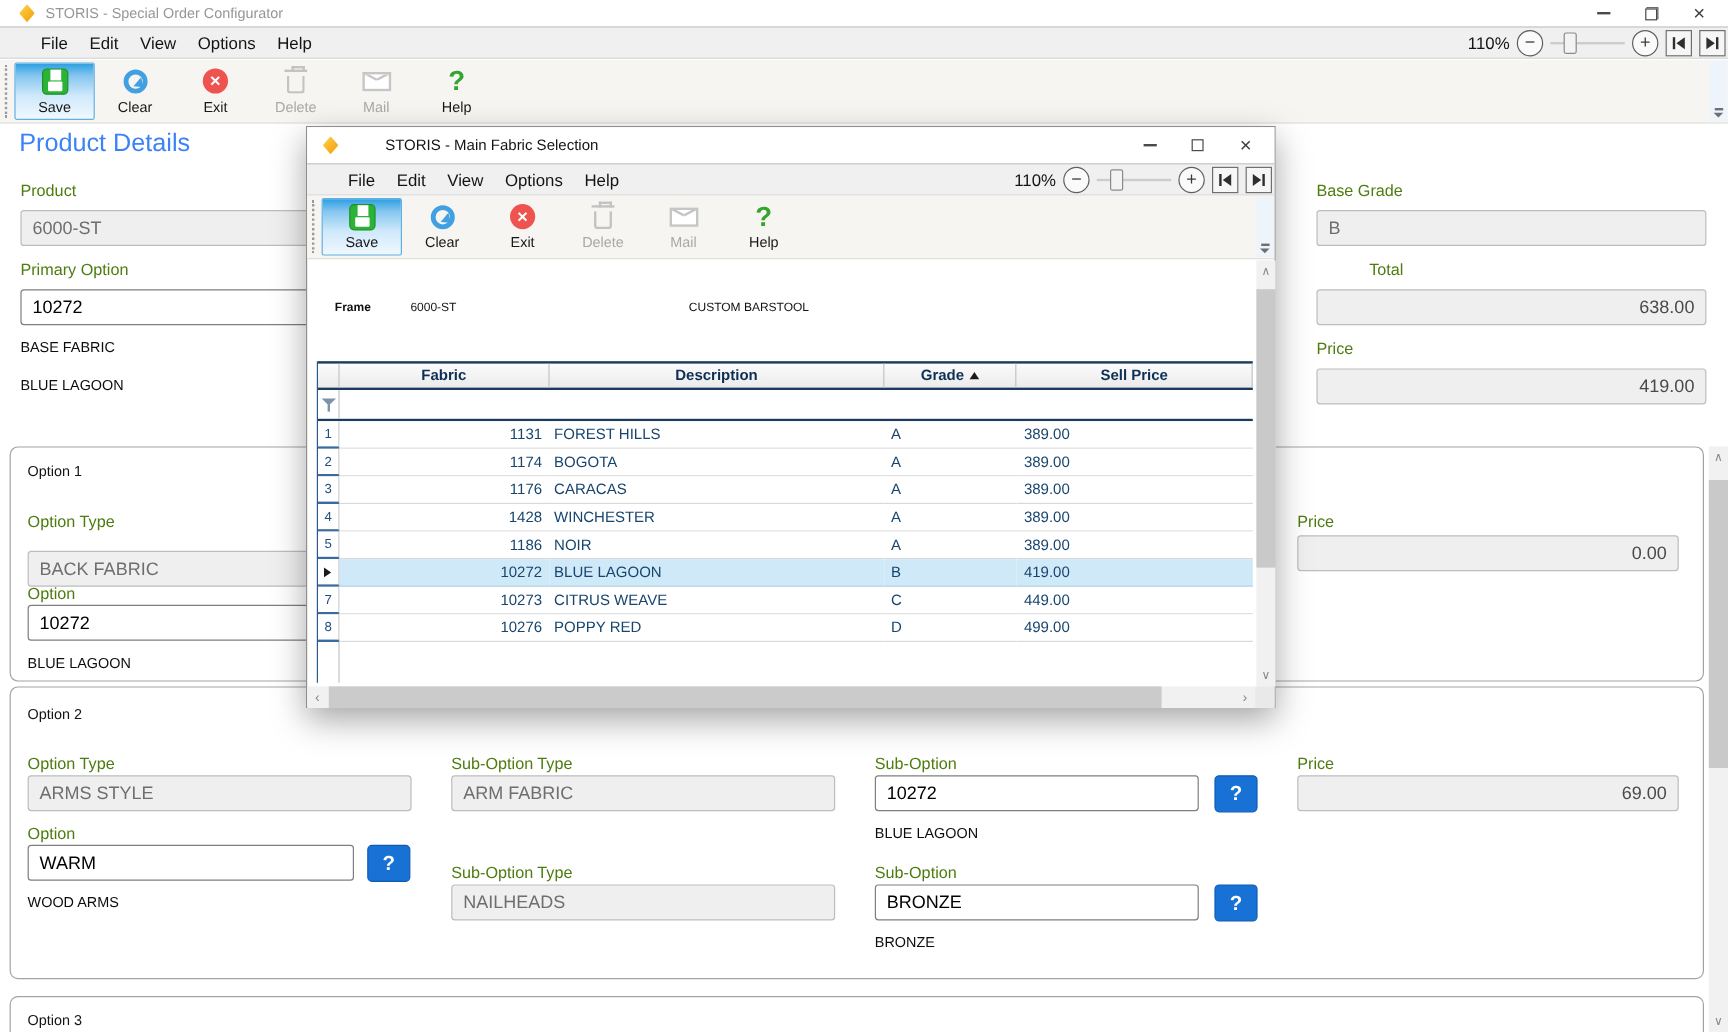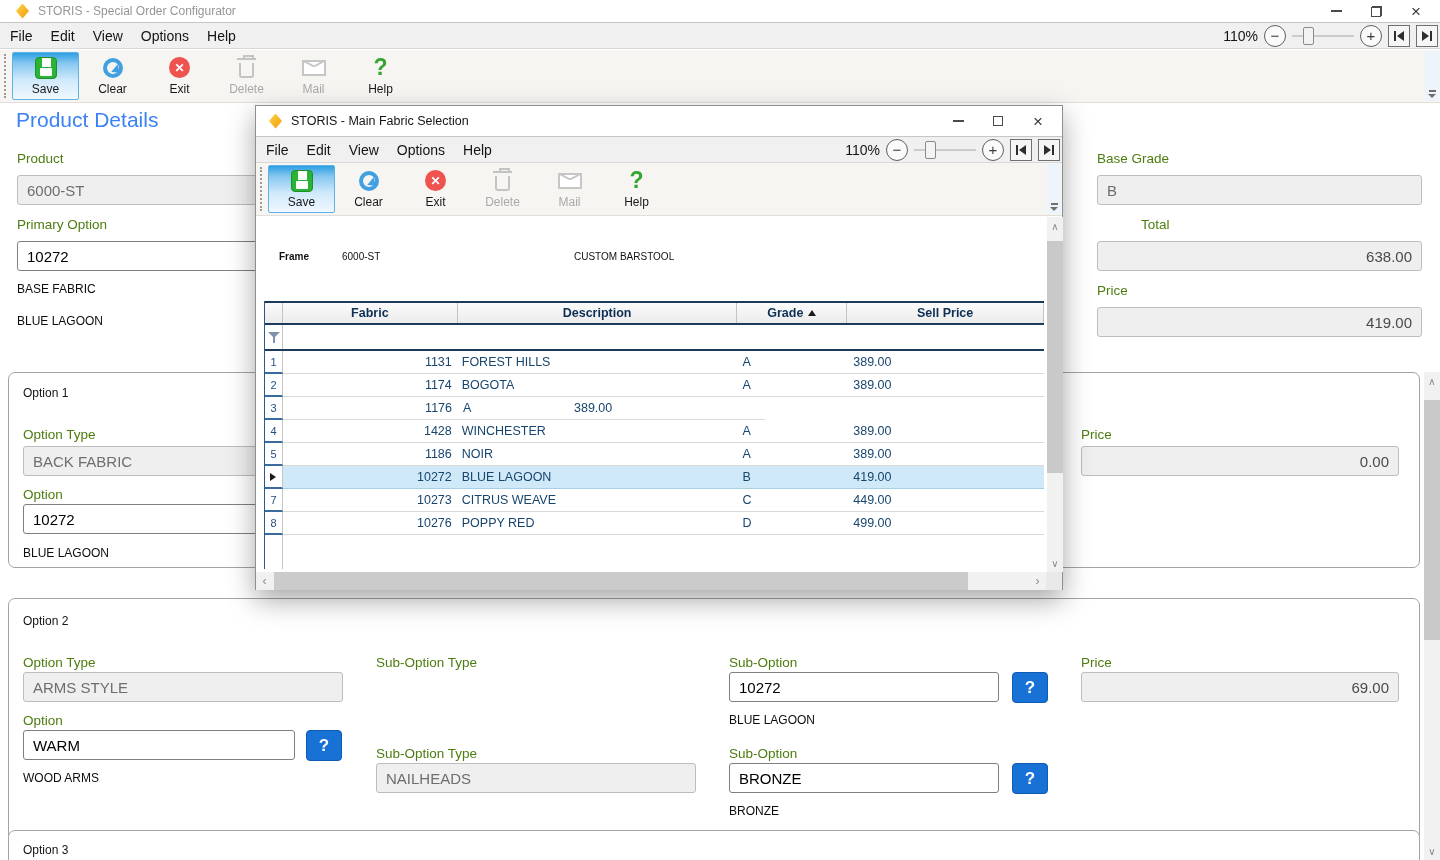--- a/index.html
+++ b/index.html
@@ -14,21 +14,21 @@
   .win-controls { position:absolute; right:4px; top:0; display:flex; align-items:center; height:100%; }
   .wbtn { width:40px; height:100%; display:flex; align-items:center; justify-content:center; color:#4a4a4a; }
   .ic-min { width:11px; height:2px; background:#4a4a4a; }
   .ic-max { width:10px; height:10px; border:1px solid #4a4a4a; }
   .ic-restore { width:11px; height:11px; position:relative; }
   .ic-restore::before { content:""; position:absolute; top:0; right:0; width:8px; height:8px; border:1px solid #4a4a4a; }
   .ic-restore::after  { content:""; position:absolute; bottom:0; left:0; width:8px; height:8px; border:1px solid #4a4a4a; background:#fff; }
   .ic-close { font-size:17px; line-height:1; color:#3c3c3c; }
 
   .menubar { position:absolute; left:0; right:0; background:#f0f0f0; border-top:1px solid #c6c6c6;
-    border-bottom:1px solid #d8d8d8; display:flex; align-items:flex-start; font-size:14px; color:#141414; }
+    border-bottom:1px solid #d8d8d8; display:flex; align-items:flex-start; font-size:14px; color:#141414;padding-left:24px; }
   .menu-item { padding:0 9px; height:100%; display:flex; align-items:center; }
 
   .zoom-cluster { position:absolute; right:2px; top:0; height:100%; display:flex; align-items:center; gap:6px; }
   .zoom-label { font-size:14px; color:#141414; }
   .circle-btn { width:22px; height:22px; border:1.5px solid #5f5f5f; border-radius:50%; background:#fafafa;
     display:flex; align-items:center; justify-content:center; font-size:15px; color:#3a3a3a; line-height:1; }
   .slider { width:62px; height:2px; background:#cccccc; position:relative; }
   .slider-handle { position:absolute; left:11px; top:-8px; width:11px; height:18px; background:#f3f3f3;
     border:1px solid #8a8a8a; border-radius:2px; }
   .nav-btn { width:22px; height:22px; border:1px solid #707070; background:#f6f6f6;
@@ -90,21 +90,21 @@
     color:#8a8a8a; font-size:10px; }
   .vs-thumb { position:absolute; left:0; width:16px; background:#c9c9c9; }
   .hscroll { position:absolute; height:18px; background:#f1f1f1; display:flex; align-items:center; }
   .hs-arrow { width:17px; height:18px; display:flex; align-items:center; justify-content:center; color:#8a8a8a; font-size:12px; }
   .hs-thumb { position:absolute; top:0; height:18px; background:#cbcbcb; }
   .sb-corner { position:absolute; right:0; top:0; width:16px; height:18px; background:#e9e9e9; }
 
   
   .dialog { position:absolute; left:255px; top:105px; width:808px; height:485px; background:#fff;
     border:1px solid #8f8f8f; box-shadow:0 10px 26px rgba(0,0,0,0.35); z-index:50; }
-  .dialog .titlebar { height:30px; border-bottom:0; }
+  .dialog .titlebar { height:30px; border-bottom:0;gap:30px; }
   .dlg-title { font-size:12.5px; color:#141414; }
   .main-title { font-size:12px; color:#969696; }
 
   
   .grid { position:absolute; left:8px; top:195px; width:780px; height:268px; font-size:12.5px; color:#17456e;
     border-left:1px solid #2a5a8c; display:flex; flex-direction:column; }
   .g-header { display:flex; height:24px; background:linear-gradient(#fbfbfb,#ebebeb);
     border-top:2px solid #1b3a5c; border-bottom:2px solid #1b3a5c; font-weight:bold; color:#0e2f55; }
   .g-hgutter { width:18px; border-right:1px solid #c4c4c4; }
   .g-hcell { display:flex; align-items:center; justify-content:center; border-right:1px solid #c4c4c4; gap:5px; }
@@ -239,39 +239,40 @@
 
   <span class="flabel" style="left:1097px; top:217px;margin-left:44px;">Total</span>
   <div class="tinput disabled num" style="left:1097px; top:241px; width:325px;">638.00</div>
 
   <span class="flabel" style="left:1097px; top:283px;">Price</span>
   <div class="tinput disabled num" style="left:1097px; top:307px; width:325px;">419.00</div>
 
   <div class="opt-box" style="top:372px; height:196px;">
     <span class="opt-head" style="left:14px; top:13px;">Option 1</span>
     <span class="flabel" style="left:14px; top:54px;">Option Type</span>
-    <div class="tinput disabled" style="left:14px; top:73px; width:320px;">BACK FABRIC</div>
+    <div class="tinput disabled" style="left:14px; top:86px; width:320px;">BACK FABRIC</div>
     <span class="flabel" style="left:14px; top:114px;">Option</span>
     <div class="tinput" style="left:14px; top:131px; width:272px;">10272</div>
     <span class="vtext" style="left:14px; top:173px;">BLUE LAGOON</span>
     <span class="flabel" style="left:1072px; top:54px;">Price</span>
     <div class="tinput disabled num" style="left:1072px; top:73px; width:318px;">0.00</div>
   </div>
 
-  <div class="opt-box" style="top:598px; height:244px;padding-left:40px;">
+  <div class="opt-box" style="top:572px; height:244px;padding-left:40px;">
     <span class="opt-head" style="left:14px; top:15px;">Option 2</span>
 
     <span class="flabel" style="left:14px; top:56px;">Option Type</span>
     <div class="tinput disabled" style="left:14px; top:73px; width:320px;">ARMS STYLE</div>
     <span class="flabel" style="left:14px; top:114px;">Option</span>
     <div class="tinput" style="left:14px; top:131px; width:272px;">WARM</div>
     <span class="help-btn" style="left:297px; top:131px;">?</span>
     <span class="vtext" style="left:14px; top:172px;">WOOD ARMS</span>
 
     <span class="flabel" style="left:367px; top:56px;">Sub-Option Type</span>
+    <div class="tinput disabled" style="left:367px; top:73px; width:320px;">ARM FABRIC</div>
     <span class="flabel" style="left:367px; top:147px;">Sub-Option Type</span>
     <div class="tinput disabled" style="left:367px; top:164px; width:320px;">NAILHEADS</div>
 
     <span class="flabel" style="left:720px; top:56px;">Sub-Option</span>
     <div class="tinput" style="left:720px; top:73px; width:270px;">10272</div>
     <span class="help-btn" style="left:1003px; top:73px;">?</span>
     <span class="vtext" style="left:720px; top:114px;">BLUE LAGOON</span>
 
     <span class="flabel" style="left:720px; top:147px;">Sub-Option</span>
     <div class="tinput" style="left:720px; top:164px; width:270px;">BRONZE</div>
@@ -411,20 +412,21 @@
           <div class="g-row">
     <span class="g-num">2</span>
     <span class="g-cell c-fab">1174</span>
     <span class="g-cell c-desc">BOGOTA</span>
     <span class="g-cell c-grade">A</span>
     <span class="g-cell c-price">389.00</span>
   </div>
           <div class="g-row">
     <span class="g-num">3</span>
     <span class="g-cell c-fab">1176</span>
+    <span class="g-cell c-desc">CARACAS</span>
     <span class="g-cell c-grade">A</span>
     <span class="g-cell c-price">389.00</span>
   </div>
           <div class="g-row">
     <span class="g-num">4</span>
     <span class="g-cell c-fab">1428</span>
     <span class="g-cell c-desc">WINCHESTER</span>
     <span class="g-cell c-grade">A</span>
     <span class="g-cell c-price">389.00</span>
   </div>

